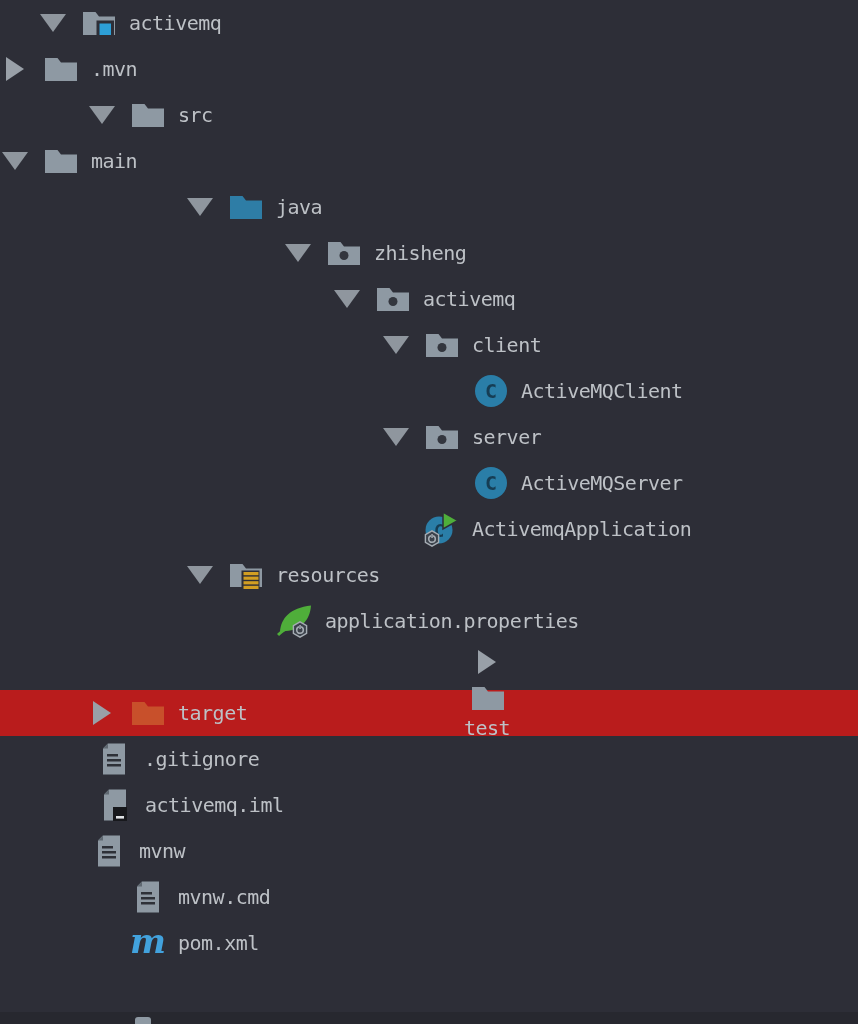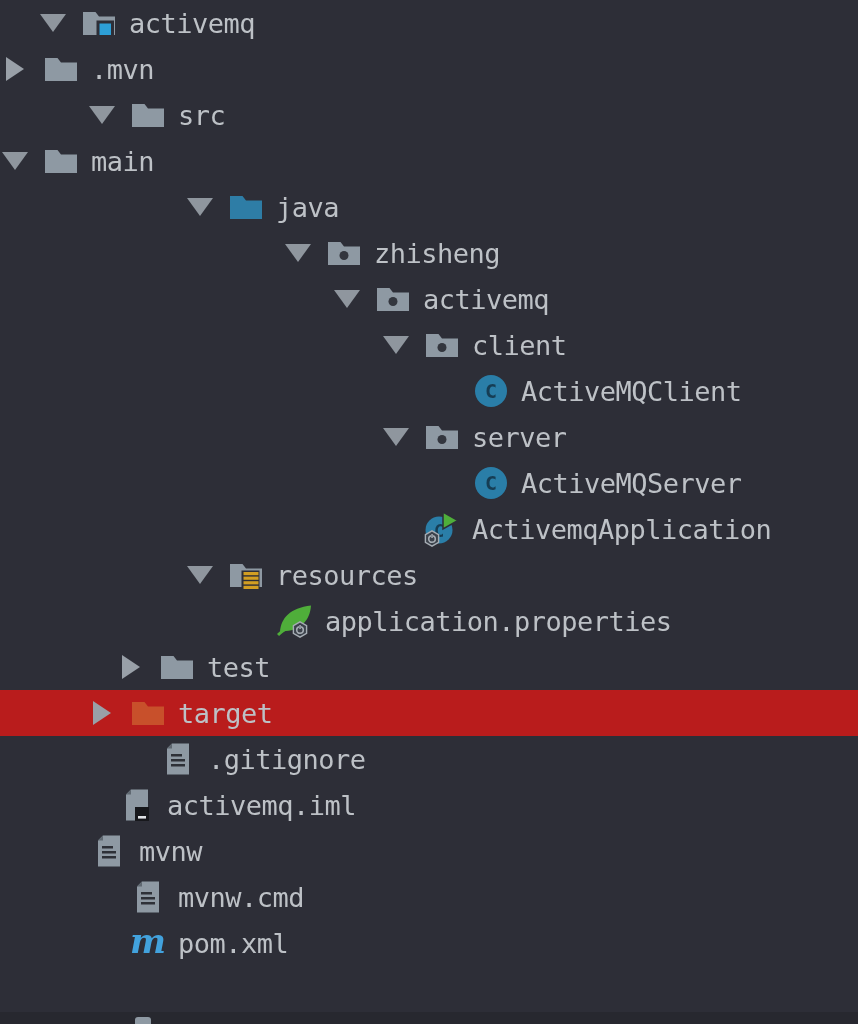--- a/index.html
+++ b/index.html
@@ -35,21 +35,21 @@
     border-top:12px solid transparent;
     border-bottom:12px solid transparent;
     border-left:18px solid #99a0a8;
   }
   .icon{
     width:36px;height:36px;flex:none;
     margin-left:13px;margin-right:12px;
     display:flex;align-items:center;justify-content:center;
   }
   .label{
-    font-size:27px;
+    font-size:20px;
     color:#bdc1c6;
     white-space:pre;
     letter-spacing:-0.5px;
   }
   .maven-m{
     font-family:"DejaVu Serif", serif;
     font-style:italic;font-weight:bold;
     font-size:34px;line-height:1;
     color:#42a2dd;
     transform:translateY(-2px);
@@ -214,52 +214,52 @@
             <g transform="translate(15,18)">
               <polygon points="8,0.8 14.6,4.6 14.6,12.4 8,16.2 1.4,12.4 1.4,4.6" fill="#3c424b" stroke="#a6adb4" stroke-width="1.4"></polygon>
               <circle cx="8" cy="9" r="3.3" fill="none" stroke="#a6adb4" stroke-width="1.6"></circle>
               <rect x="7" y="3.6" width="2" height="4" fill="#3c424b"></rect>
               <rect x="7.3" y="4" width="1.5" height="4" fill="#a6adb4"></rect>
             </g>
           </svg>
         </span>
         <span class="label" style="color: rgb(189, 193, 198);">application.properties</span>
       </div>
-      <div class="row" style="padding-left: 116px;">
+      <div class="row" style="padding-left: 116px; flex-direction: column;">
         <span class="arrow collapsed"></span>
         <span class="icon">
           <svg width="36" height="36" viewBox="0 0 36 36">
             <path d="M2 30 V7 h12.5 l3.5 4.5 H34 V30 Z" fill="#8e99a3"></path>
           </svg>
         </span>
         <span class="label" style="color: rgb(189, 193, 198);">test</span>
       </div>
       <div class="row selected" style="padding-left: 87px; background: #b91c1c;">
         <span class="arrow collapsed"></span>
         <span class="icon">
           <svg width="36" height="36" viewBox="0 0 36 36">
             <path d="M2 30 V7 h12.5 l3.5 4.5 H34 V30 Z" fill="#c8502b"></path>
           </svg>
         </span>
         <span class="label" style="color: rgb(189, 193, 198);">target</span>
       </div>
-      <div class="row" style="padding-left: 117px; text-align: right;">
+      <div class="row" style="padding-left: 53px; text-align: right;">
         <span class="arrow none"></span>
         <span class="icon">
           <svg width="36" height="36" viewBox="0 0 36 36">
             <path d="M12 2.5 H29 V33.5 H7 V7.5 Z" fill="#8e99a3"></path>
             <polygon points="12,2.5 12,7.5 7,7.5" fill="#5f6871"></polygon>
             <rect x="11" y="13" width="11" height="2.5" fill="#2e3138"></rect>
             <rect x="11" y="18" width="14" height="2.5" fill="#2e3138"></rect>
             <rect x="11" y="23" width="14" height="2.5" fill="#2e3138"></rect>
           </svg>
         </span>
         <span class="label" style="color: rgb(189, 193, 198);">.gitignore</span>
       </div>
-      <div class="row" style="padding-left: 76px;">
+      <div class="row" style="padding-left: 54px;">
         <span class="arrow none"></span>
         <span class="icon">
           <svg width="36" height="36" viewBox="0 0 36 36">
             <path d="M12 2.5 H29 V33.5 H7 V7.5 Z" fill="#8e99a3"></path>
             <polygon points="12,2.5 12,7.5 7,7.5" fill="#5f6871"></polygon>
             <rect x="16" y="20" width="14" height="14" fill="#17181c"></rect>
             <rect x="19" y="29" width="8" height="2.6" fill="#dfe2e5"></rect>
           </svg>
         </span>
         <span class="label" style="color: rgb(189, 193, 198);">activemq.iml</span>

